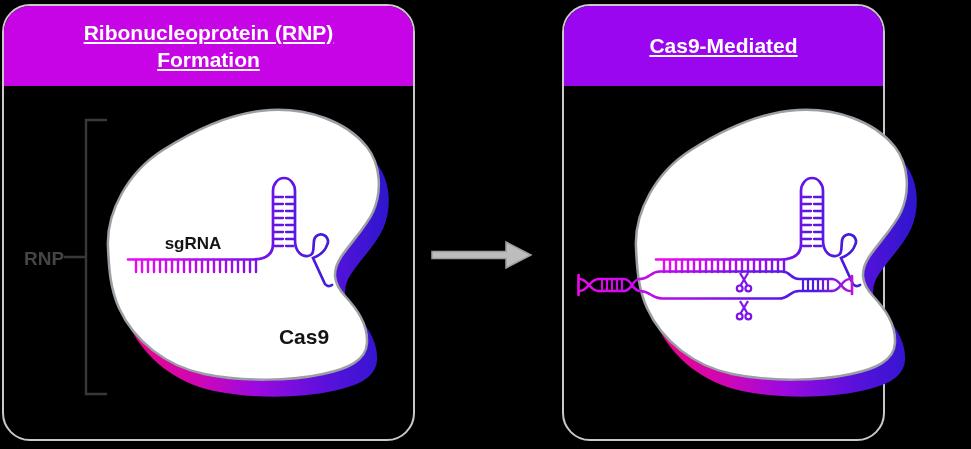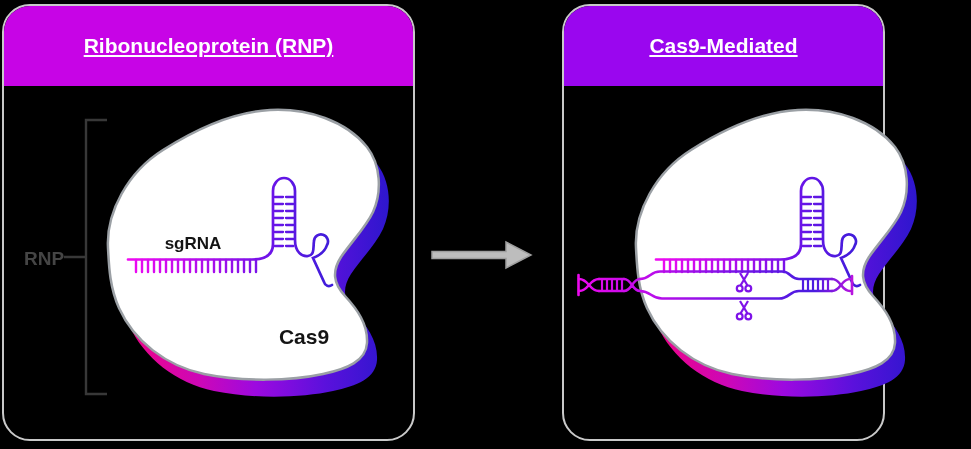--- a/index.html
+++ b/index.html
@@ -15,20 +15,21 @@
         text-align:right;text-decoration:underline;}
   #diagram{position:absolute;left:0;top:0;pointer-events:none;}
   #diagram text{font-family:"Liberation Sans",sans-serif;font-weight:bold;}
 </style>
 </head>
 <body>
 
 <div class="panel" id="panel-left">
   <div class="panel-header" style="background: rgb(199, 4, 230);">
     <div>Ribonucleoprotein (RNP)</div>
+    <div>Formation</div>
   </div>
 </div>
 
 <div class="panel" id="panel-right">
   <div class="panel-header" style="background: rgb(154, 6, 239);">
     <div>Cas9-Mediated</div>
   </div>
 </div>
 
 <svg id="diagram" width="971" height="449" viewBox="0 0 971 449">

